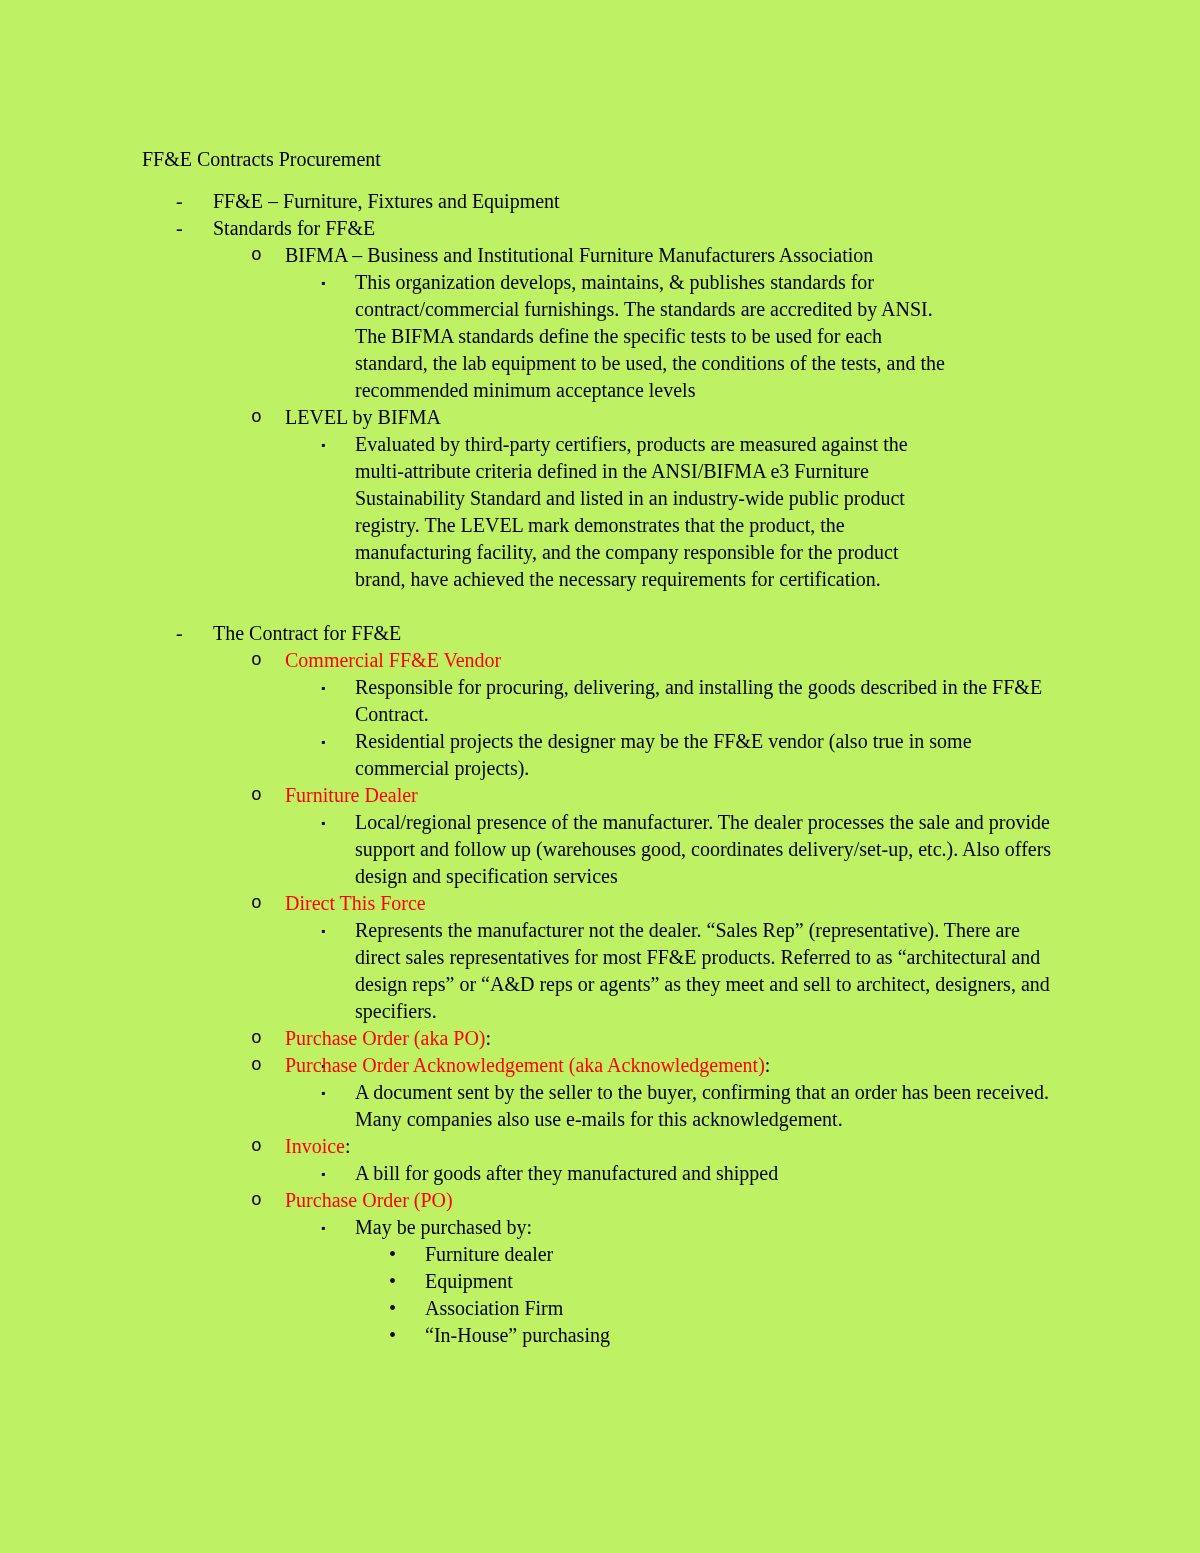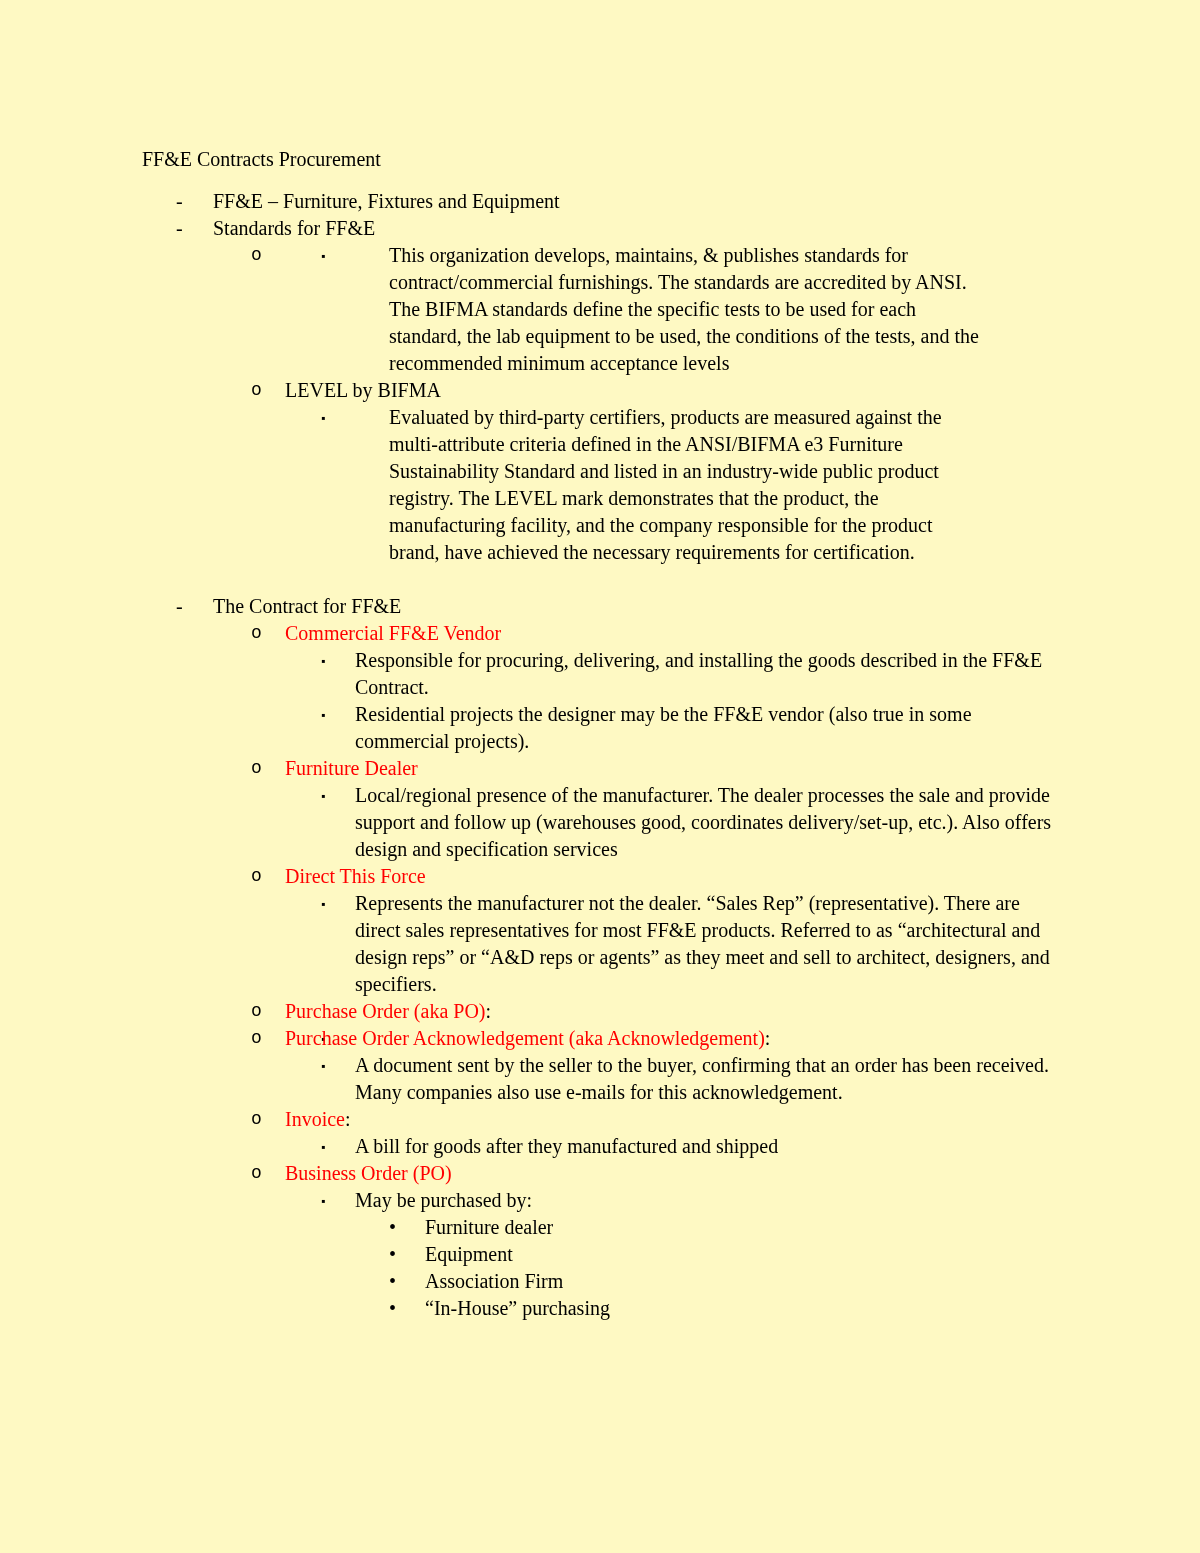--- a/index.html
+++ b/index.html
@@ -1,21 +1,21 @@
 <!DOCTYPE html>
 <html style="--accent-red: #ff0000;"><head>
 <meta charset="utf-8">
 <style>
   * { margin:0; padding:0; box-sizing:border-box; }
   html, body { background:#ffffff; }
   .page {
     position:relative;
     width:1200px;
     height:1553px;
-    background:#fef9c3;
+    background:#bef264;
     font-family:"Liberation Serif", serif;
     font-size:20px;
     line-height:27px;
     color:#000000;
     overflow:hidden;
   }
   .content {
     position:absolute;
     left:142px;
     top:146px;
@@ -35,34 +35,34 @@
     color:#000000;
   }
   .lvl1 { padding-left:71px; }  .lvl1 .marker { left:34px; }
   .lvl2 { padding-left:143px; } .lvl2 .marker { left:109px; }
   .lvl3 { padding-left:213px; } .lvl3 .marker { left:179px; }
   .lvl4 { padding-left:283px; } .lvl4 .marker { left:247px; }
   .marker.circ { font-family:"Liberation Mono", monospace; font-size:18px; }
   .marker.sq   { font-size:12px; top:1px; }
   .marker.disc { font-size:20px; }
   .txt-wrap { display:inline; }
-  .narrow .txt-wrap { display:block; max-width:590px;margin-left:34px; }
+  .narrow .txt-wrap { display:block; max-width:590px; }
   .red { color:var(--accent-red, #ff0000); }
   .spacer { height:27px; }
 </style>
 </head>
 <body>
 
 <div class="page">
   <div class="content">
     <div class="doc-title">FF&amp;E Contracts Procurement</div>
     <div>
         <div class="li lvl1"><span class="marker dash">-</span><span class="txt-wrap">FF&amp;E – Furniture, Fixtures and Equipment</span></div>
         <div class="li lvl1"><span class="marker dash">-</span><span class="txt-wrap">Standards for FF&amp;E</span></div>
-        <div class="li lvl2"><span class="marker circ">o</span></div>
+        <div class="li lvl2"><span class="marker circ">o</span><span class="txt-wrap">BIFMA – Business and Institutional Furniture Manufacturers Association</span></div>
         <div class="li lvl3 narrow">
           <span class="marker sq">▪</span>
           <span class="txt-wrap">This organization develops, maintains, &amp; publishes standards for contract/commercial furnishings. The standards are accredited by ANSI. The BIFMA standards define the specific tests to be used for each standard, the lab equipment to be used, the conditions of the tests, and the recommended minimum acceptance levels</span>
         </div>
         <div class="li lvl2"><span class="marker circ">o</span><span class="txt-wrap">LEVEL by BIFMA</span></div>
         <div class="li lvl3 narrow">
           <span class="marker sq">▪</span>
           <span class="txt-wrap">Evaluated by third-party certifiers, products are measured against the multi-attribute criteria defined in the ANSI/BIFMA e3 Furniture Sustainability Standard and listed in an industry-wide public product registry. The LEVEL mark demonstrates that the product, the manufacturing facility, and the company responsible for the product brand, have achieved the necessary requirements for certification.</span>
         </div>
         <div class="spacer"></div>
@@ -73,21 +73,21 @@
         <div class="li lvl2"><span class="marker circ red">o</span><span class="txt-wrap red">Furniture Dealer</span></div>
         <div class="li lvl3"><span class="marker sq">▪</span><span class="txt-wrap">Local/regional presence of the manufacturer. The dealer processes the sale and provide support and follow up (warehouses good, coordinates delivery/set-up, etc.). Also offers design and specification services</span></div>
         <div class="li lvl2"><span class="marker circ red">o</span><span class="txt-wrap red">Direct This Force</span></div>
         <div class="li lvl3"><span class="marker sq">▪</span><span class="txt-wrap">Represents the manufacturer not the dealer. “Sales Rep” (representative). There are direct sales representatives for most FF&amp;E products. Referred to as “architectural and design reps” or “A&amp;D reps or agents” as they meet and sell to architect, designers, and specifiers.</span></div>
         <div class="li lvl2"><span class="marker circ">o</span><span class="txt-wrap red">Purchase Order (aka PO)</span><span>:</span></div>
         <div class="li lvl3"><span class="marker sq">▪</span></div>
         <div class="li lvl2"><span class="marker circ">o</span><span class="txt-wrap red">Purchase Order Acknowledgement (aka Acknowledgement)</span><span>:</span></div>
         <div class="li lvl3"><span class="marker sq">▪</span><span class="txt-wrap">A document sent by the seller to the buyer, confirming that an order has been received. Many companies also use e-mails for this acknowledgement.</span></div>
         <div class="li lvl2"><span class="marker circ">o</span><span class="txt-wrap red">Invoice</span><span>:</span></div>
         <div class="li lvl3"><span class="marker sq">▪</span><span class="txt-wrap">A bill for goods after they manufactured and shipped</span></div>
-        <div class="li lvl2"><span class="marker circ red">o</span><span class="txt-wrap red">Business Order (PO)</span></div>
+        <div class="li lvl2"><span class="marker circ red">o</span><span class="txt-wrap red">Purchase Order (PO)</span></div>
         <div class="li lvl3"><span class="marker sq">▪</span><span class="txt-wrap">May be purchased by:</span></div>
         <div class="li lvl4"><span class="marker disc">•</span><span class="txt-wrap">Furniture dealer</span></div>
         <div class="li lvl4"><span class="marker disc">•</span><span class="txt-wrap">Equipment</span></div>
         <div class="li lvl4"><span class="marker disc">•</span><span class="txt-wrap">Association Firm</span></div>
         <div class="li lvl4"><span class="marker disc">•</span><span class="txt-wrap">“In-House” purchasing</span></div>
       </div>
   </div>
 </div>
 
 </body></html>

